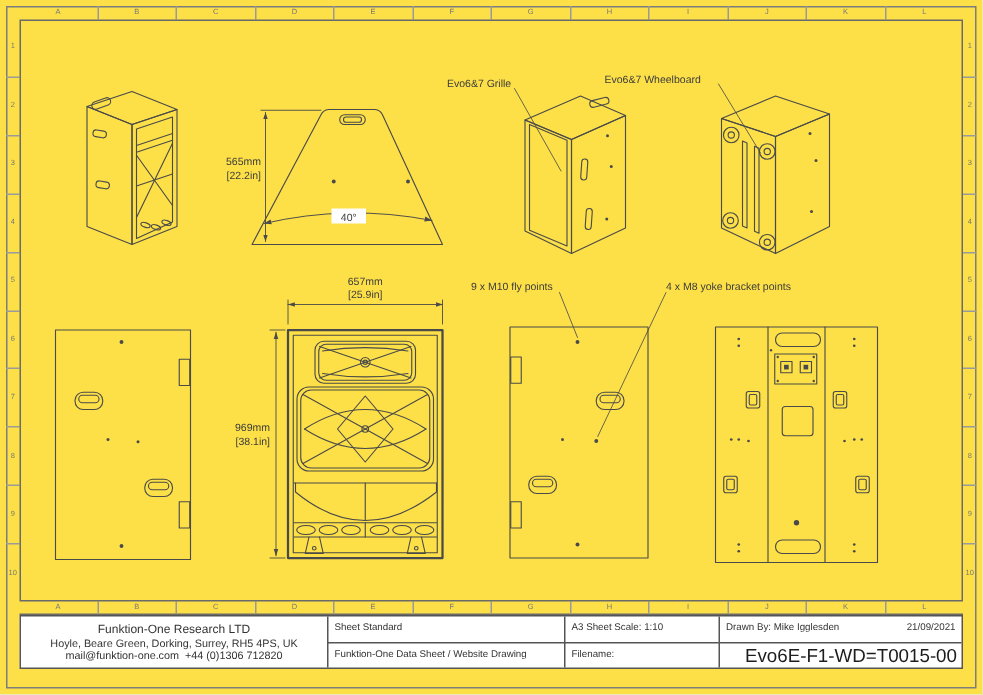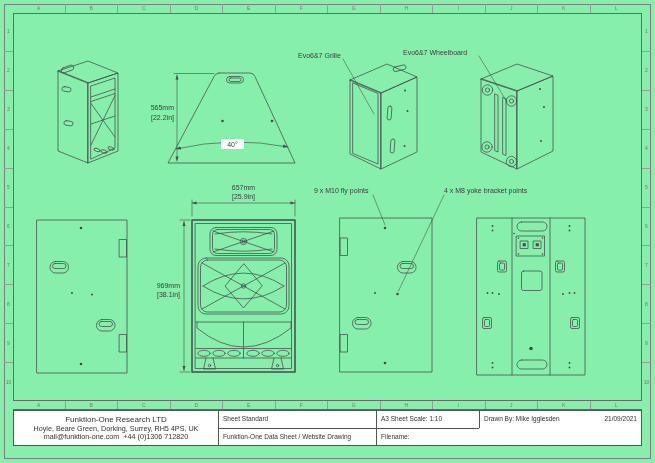--- a/index.html
+++ b/index.html
@@ -1,16 +1,16 @@
 <!DOCTYPE html>
 <html><head>
 <meta charset="utf-8">
 <style>
   html,body{margin:0;padding:0;background:#fff;}
-  .sheet{position:relative;width:655px;height:463px;background:#86efac;
+  .sheet{position:relative;width:655px;height:463px;background:#fde047;
          font-family:"Liberation Sans",sans-serif;color:#3c3c3c;
          outline:1px solid #c4c4c4;overflow:hidden;}
   .outerborder{position:absolute;left:4px;top:4px;right:4px;bottom:4px;border:1px solid #7d7d7d;}
   .innerframe{position:absolute;left:13px;top:13px;width:629px;height:388px;border:1px solid #6a6a6a;box-sizing:border-box;}
   .band{position:absolute;display:flex;box-sizing:border-box;}
   .band-top{left:13px;top:4px;width:629px;height:9px;}
   .band-bottom{left:13px;top:401px;width:629px;height:9px;border-bottom:1px solid #6a6a6a;}
   .band-left{left:4px;top:13px;width:9px;height:388px;flex-direction:column;}
   .band-right{left:642px;top:13px;width:9px;height:388px;flex-direction:column;}
   .gcell{flex:1;display:flex;align-items:center;justify-content:center;
@@ -324,14 +324,15 @@
       <div class="l3">mail@funktion-one.com&nbsp;&nbsp;+44 (0)1306 712820</div>
     </div>
     <div class="tcell cell-standard">Sheet Standard</div>
     <div class="tcell cell-type r2">Funktion-One Data Sheet / Website Drawing</div>
     <div class="tcell cell-scale">A3 Sheet Scale: 1:10</div>
     <div class="tcell cell-fnlabel r2">Filename:</div>
     <div class="tcell cell-drawn">
       <span>Drawn By: Mike Igglesden</span>
       <span>21/09/2021</span>
     </div>
+    <div class="tcell cell-number r2">Evo6E-F1-WD=T0015-00</div>
   </div>
 </div>
 
 </body></html>

